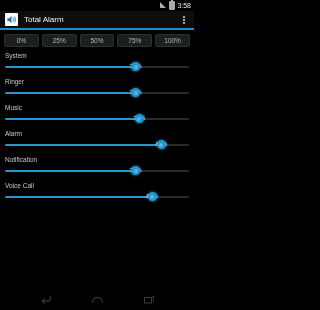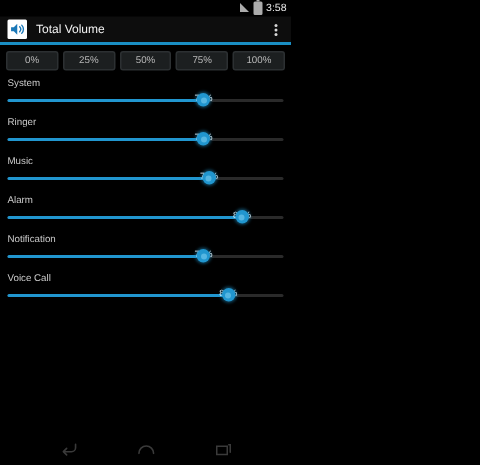--- a/index.html
+++ b/index.html
@@ -239,21 +239,21 @@
 </div>
 
 <div class="actionbar">
   <span class="app-icon">
     <svg width="11" height="11" viewBox="0 0 24 24">
       <path d="M3 9v6h4l5 5V4L7 9H3z" fill="#1a78b8"></path>
       <path d="M15.5 8.5a5 5 0 0 1 0 7" stroke="#1a78b8" stroke-width="2" fill="none" stroke-linecap="round"></path>
       <path d="M18.5 6a8.5 8.5 0 0 1 0 12" stroke="#1a78b8" stroke-width="2" fill="none" stroke-linecap="round"></path>
     </svg>
   </span>
-  <span class="app-title">Total Volume</span>
+  <span class="app-title">Total Alarm</span>
   <span class="overflow">
     <i></i>
       <i></i>
       <i></i>
   </span>
 </div>
 
 <div class="presets">
   <div class="preset-btn">0%</div>
   <div class="preset-btn">25%</div>

